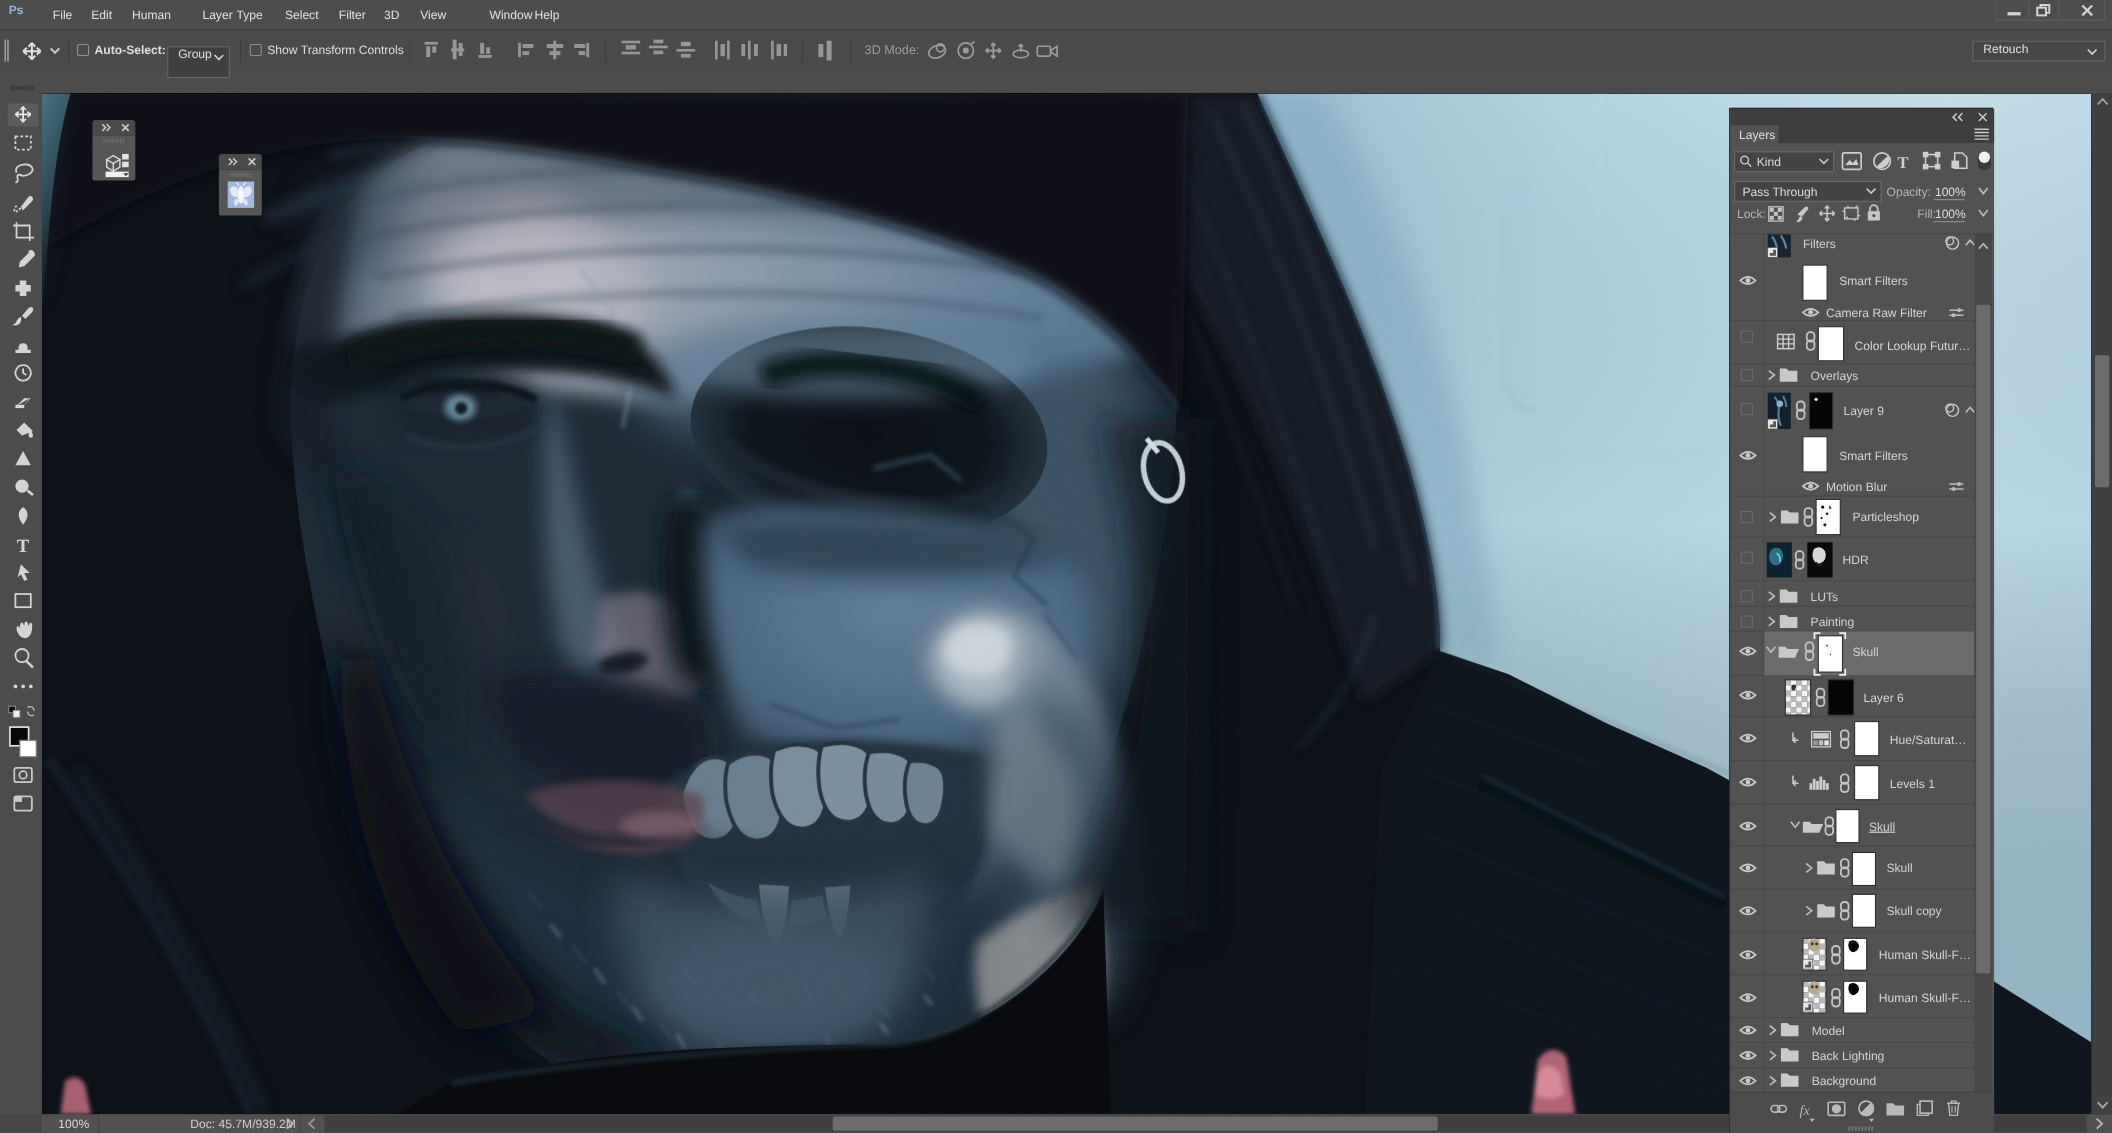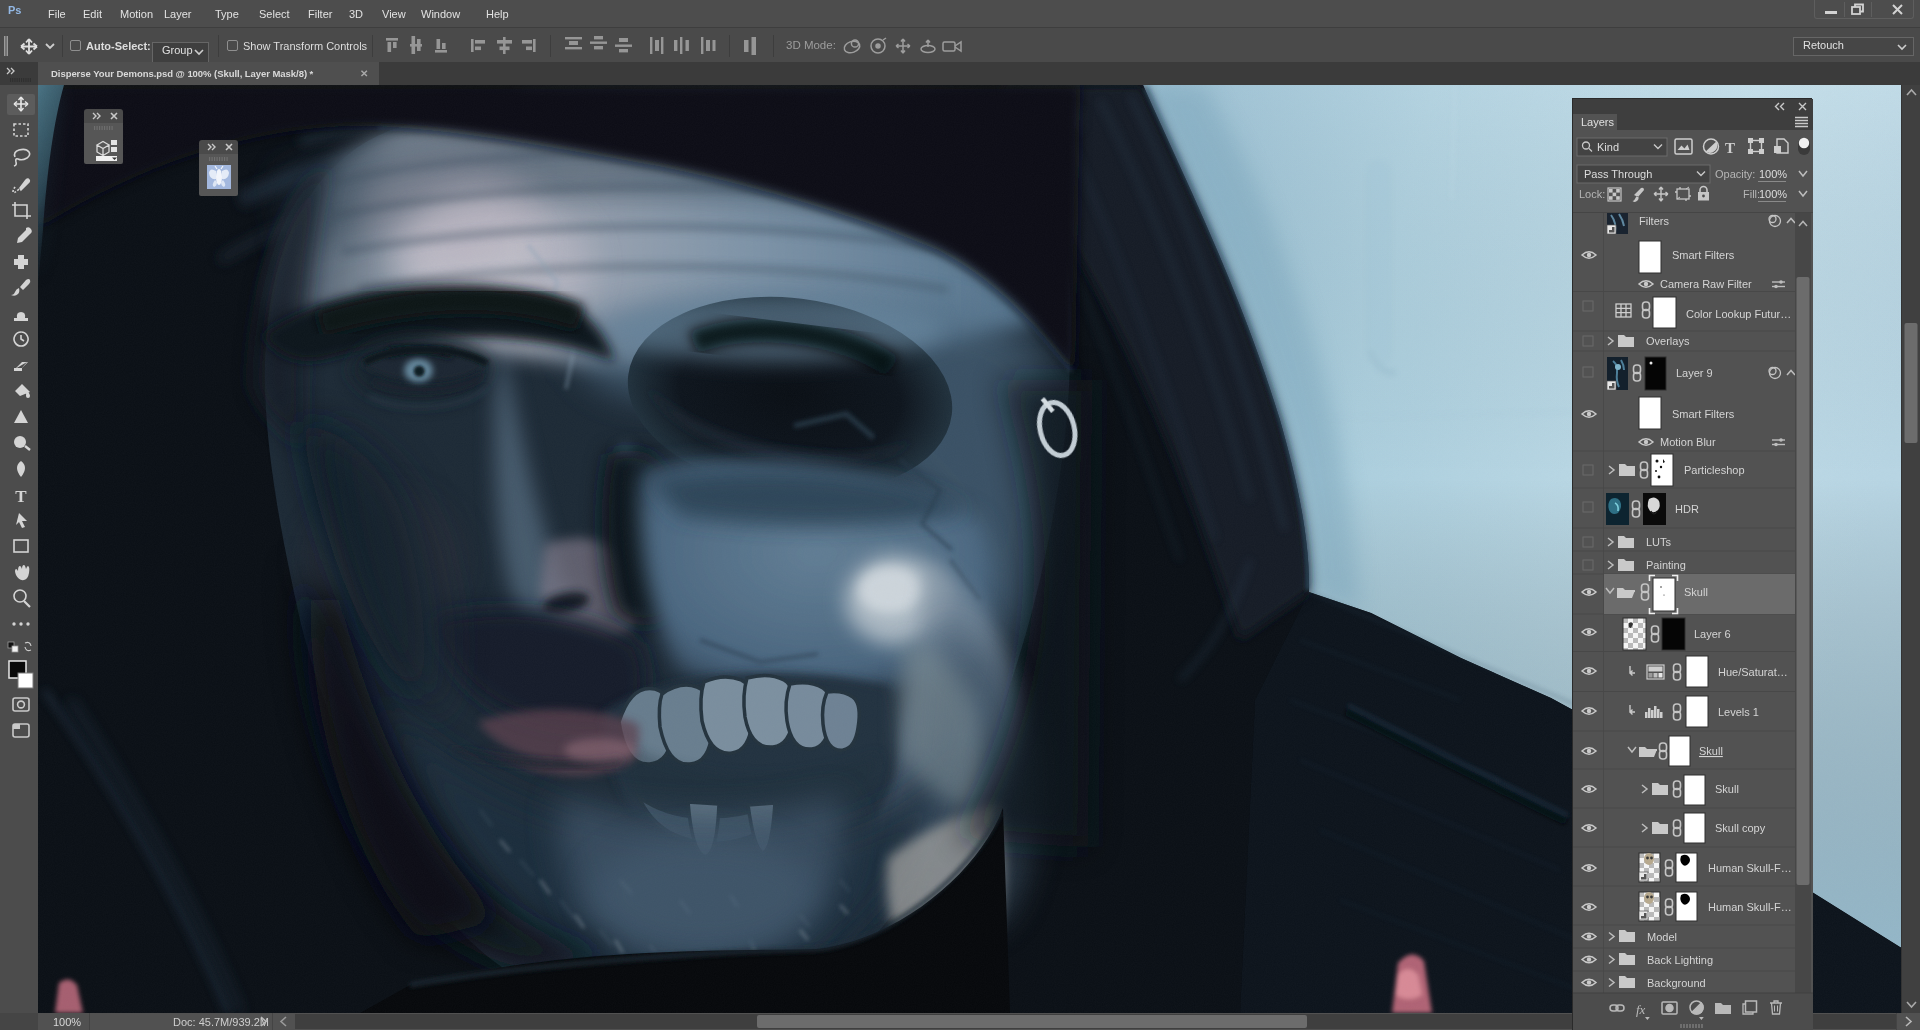--- a/index.html
+++ b/index.html
@@ -314,28 +314,28 @@
           <feColorMatrix in="n" type="matrix" values="0 0 0 0 0.5  0 0 0 0 0.5  0 0 0 0 0.55  0 0 0 0.5 0"></feColorMatrix>
         </filter>
     <rect x="38" y="85" width="1882" height="928" filter="url(#grain)" opacity="0.07"></rect>
   </svg>
   </div>
 
   <div id="menubar" class="abs">
     <span class="ps" style="font-size:11px;top:4px;">Ps</span>
     <span class="mi" style="left:48px;">File</span>
     <span class="mi" style="left:83px;">Edit</span>
-    <span class="mi" style="left:120px;">Motion</span>
-    <span class="mi" style="left:164px;">Layer</span>
+    <span class="mi" style="left:120px;">Human</span>
+    <span class="mi" style="left:184px;">Layer</span>
     <span class="mi" style="left:215px;">Type</span>
     <span class="mi" style="left:259px;">Select</span>
     <span class="mi" style="left:308px;">Filter</span>
     <span class="mi" style="left:349px;">3D</span>
     <span class="mi" style="left:382px;">View</span>
-    <span class="mi" style="left:421px;">Window</span>
+    <span class="mi" style="left:445px;">Window</span>
     <span class="mi" style="left:486px;">Help</span>
     <div id="winbtns">
     <div class="sep" style="left:29px;"></div><div class="sep" style="left:56px;"></div>
     <svg width="100" height="19">
       <rect x="10" y="11" width="12" height="3" fill="#d2d2d2"></rect>
       <g fill="none" stroke="#d2d2d2" stroke-width="1.8">
             <rect x="37" y="7" width="8" height="7"></rect>
             <path d="M40,7 v-2.5 h8 v7 h-2.5"></path>
           </g>
       <path d="M78,5 l9,9 M87,5 l-9,9" stroke="#d2d2d2" stroke-width="2" fill="none"></path>
@@ -469,29 +469,20 @@
     <div class="cb" style="left:227px;top:12px;"></div>
     <span class="olabel" style="left:243px;">Show Transform Controls</span>
     <div class="combo" style="left:1793px;top:9px;width:121px;height:19px;background:#464646;">
         <span style="position:absolute;left:9px;top:1px;">Retouch</span>
       <svg width="10" height="8" style="position:absolute;right:6px;top:6px;">
           <path d="M1,1 l4,4 l4,-4" stroke="#cdcdcd" stroke-width="1.6" fill="none"></path>
         </svg>
       </div>
   </div>
 
-  <div id="tabbar" class="abs">
-    <svg width="38" height="23" style="position:absolute;left:0;top:0;">
-      <path d="M7,6 l3,3 l-3,3 M11,6 l3,3 l-3,3" stroke="#c9c9c9" stroke-width="1.3" fill="none"></path>
-    </svg>
-    <div id="dtab">
-        <span style="position:absolute;left:13px;top:6px;">Disperse Your Demons.psd @ 100% (Skull, Layer Mask/8) *</span>
-      <span style="position:absolute;left:322px;top:6px;color:#a9a9a9;font-size:10px;">✕</span>
-    </div>
-  </div>
 
   <div id="toolbar" class="abs">
     <svg width="38" height="8" style="position:absolute;left:0;top:-8px;z-index:3;">
         <g fill="#2f2f2f">
           <rect x="10.0" y="1" width="1.1" height="4"></rect>
           <rect x="12.2" y="1" width="1.1" height="4"></rect>
           <rect x="14.4" y="1" width="1.1" height="4"></rect>
           <rect x="16.6" y="1" width="1.1" height="4"></rect>
           <rect x="18.8" y="1" width="1.1" height="4"></rect>
           <rect x="21.0" y="1" width="1.1" height="4"></rect>

